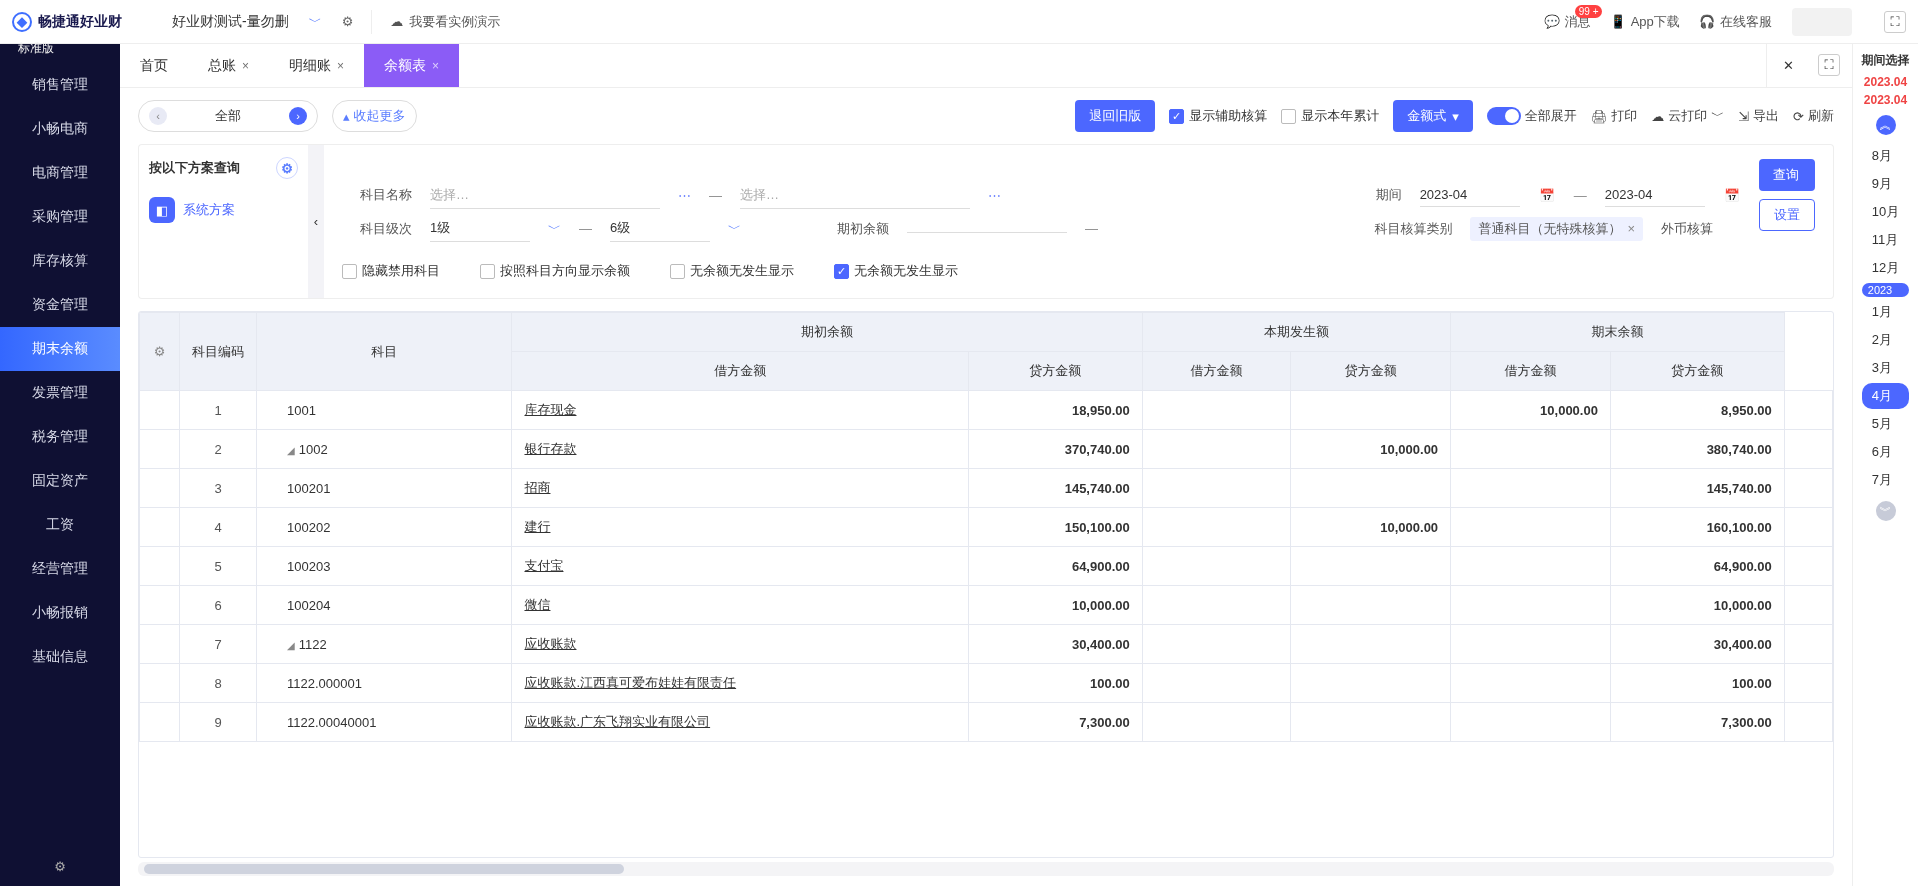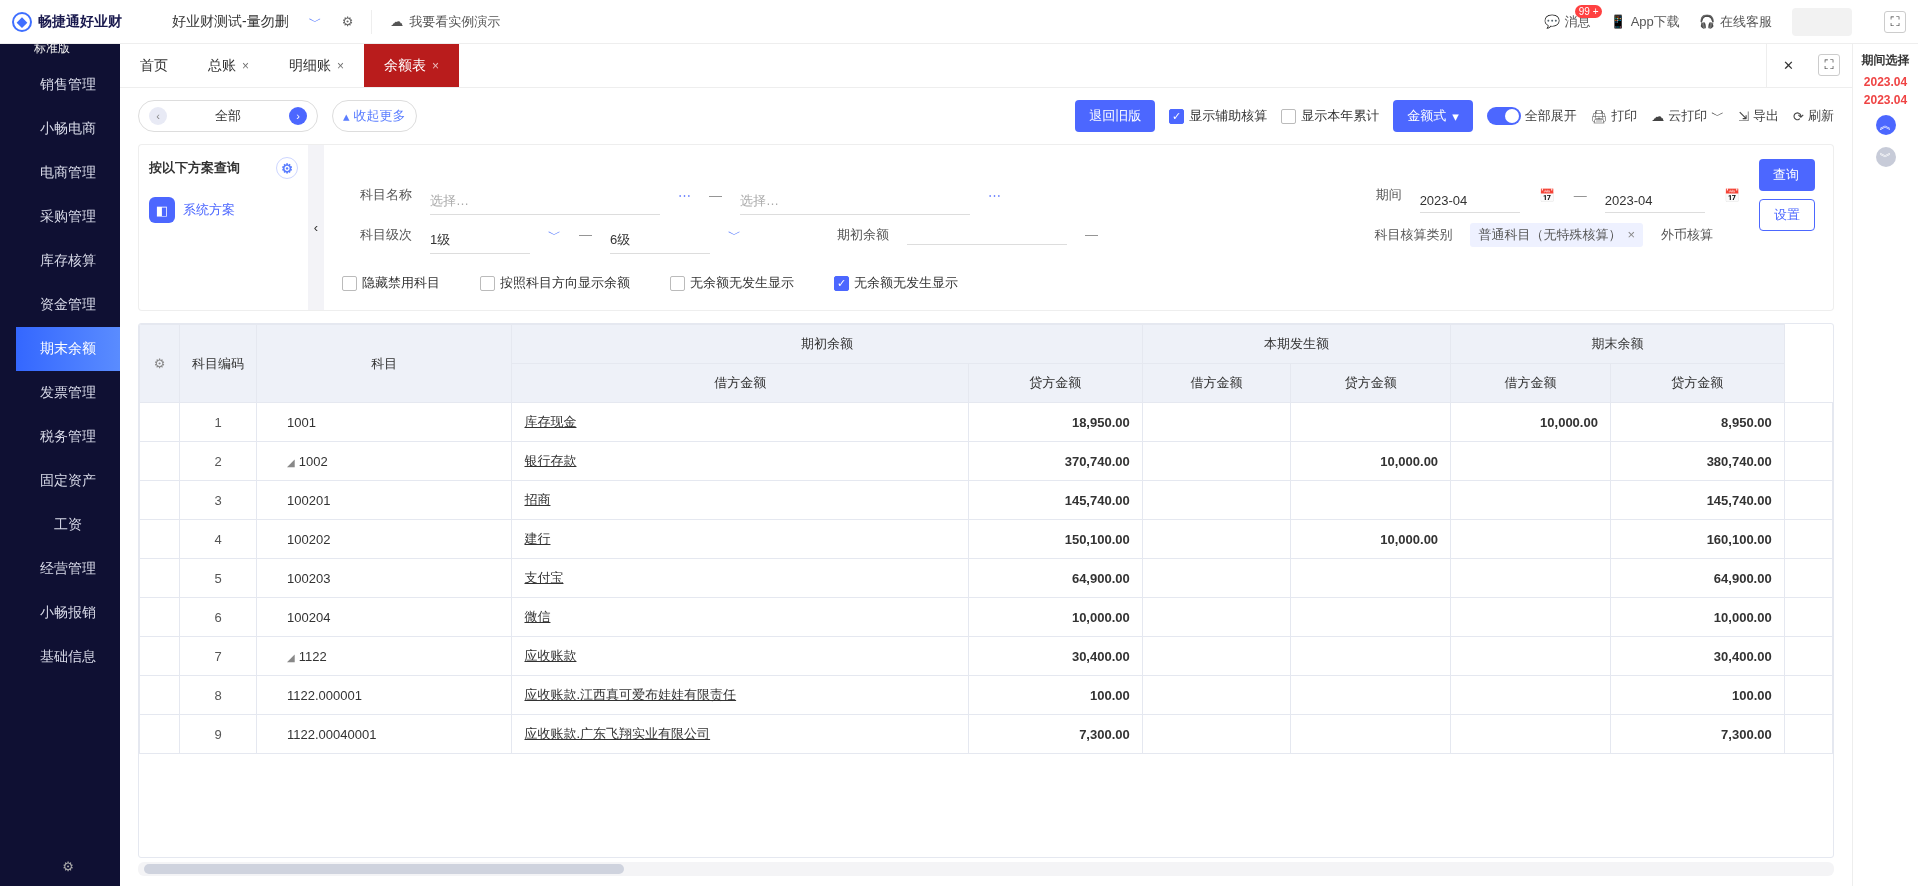--- a/index.html
+++ b/index.html
@@ -21,33 +21,33 @@
 .header-right { display: flex; align-items: center; gap: 20px; }
 .hicon { display: flex; align-items: center; gap: 4px; color: #555; cursor: pointer; position: relative; }
 .badge { position: absolute; top: -8px; right: -12px; background: #ff4040; color: #fff; border-radius: 8px; font-size: 10px; padding: 1px 4px; }
 .avatar-ph { width: 60px; height: 28px; background: #f2f2f2; border-radius: 4px; }
 .fs-icon { border: 1px solid #ccc; border-radius: 3px; width: 22px; height: 22px; display: flex; align-items: center; justify-content: center; margin-left: 12px; }
 
 
 .body { display: flex; flex: 1; min-height: 0; }
 
 
-.sidebar { width: 120px; background: #0f1033; color: #d8dae8; display: flex; flex-direction: column; align-items: stretch; position: relative; padding-left: 16px; }
+.sidebar { width: 120px; background: #0f1033; color: #d8dae8; display: flex; flex-direction: column; align-items: stretch; position: relative; }
 .sidebar .edition { color: #eee; font-size: 12px; text-align: left; padding: 0 0 6px 18px; margin-top: -4px; }
 .sidebar-item { height: 44px; display: flex; align-items: center; justify-content: center; font-size: 14px; cursor: pointer; text-align: center; }
 .sidebar-item.active { background: linear-gradient(90deg, #3467ff, #5a8cff); color: #fff; }
 .sidebar-bottom-gear { height: 40px; display: flex; align-items: center; justify-content: center; color: #aaa; margin-top: auto; }
 
 
 .main { flex: 1; display: flex; flex-direction: column; min-width: 0; }
 
 
 .tabs-row { height: 44px; display: flex; align-items: stretch; border-bottom: 1px solid #eee; }
 .tab { padding: 0 20px; display: flex; align-items: center; gap: 6px; cursor: pointer; font-size: 14px; color: #333; background: #fff; }
-.tab.active { background: #b91c1c; color: #fff; }
+.tab.active { background: #8b5cf6; color: #fff; }
 .tab .x { font-size: 12px; opacity: .7; }
 .tabs-spacer { flex: 1; }
 .tab-close-all { width: 44px; display: flex; align-items: center; justify-content: center; border-left: 1px solid #eee; cursor: pointer; }
 
 
 .toolbar { padding: 12px 18px; display: flex; align-items: center; gap: 14px; flex-wrap: wrap; }
 .pill { border: 1px solid #ddd; border-radius: 18px; height: 32px; display: flex; align-items: center; padding: 0 10px; }
 .pill.filter { width: 180px; justify-content: space-between; }
 .caret-left, .caret-right { width: 18px; height: 18px; border-radius: 50%; background: #4c67ff; color: #fff; display: flex; align-items: center; justify-content: center; font-size: 11px; }
 .caret-left { background: #e8eaf5; color: #888; }
@@ -65,21 +65,21 @@
 
 .query-wrap { display: flex; margin: 0 18px 12px; gap: 0; }
 .query-left { width: 170px; border: 1px solid #eee; border-right: none; border-radius: 4px 0 0 4px; padding: 12px 10px; background: #fff; }
 .query-left .title { font-weight: bold; display: flex; justify-content: space-between; align-items: center; }
 .query-left .scheme { display: flex; align-items: center; gap: 8px; margin-top: 18px; color: #4c67ff; }
 .scheme-icon { width: 26px; height: 26px; border-radius: 6px; background: #4c67ff; color: #fff; display: flex; align-items: center; justify-content: center; }
 .collapse-handle { width: 16px; background: #f3f3f7; display: flex; align-items: center; justify-content: center; border-top: 1px solid #eee; border-bottom: 1px solid #eee; cursor: pointer; }
 .query-right { flex: 1; border: 1px solid #eee; border-left: none; border-radius: 0 4px 4px 0; padding: 14px 18px 18px; display: flex; flex-direction: column; gap: 20px; }
 .qrow { display: flex; align-items: center; gap: 18px; }
 .qlabel { width: 70px; color: #555; text-align: right; }
-.qinput { border: none; border-bottom: 1px solid #ddd; padding: 4px 0; min-width: 100px; color: #333; margin-top: 12px; }
+.qinput { border: none; border-bottom: 1px solid #ddd; padding: 4px 0; min-width: 100px; color: #333; }
 .qinput.placeholder { color: #aaa; }
 .dots { color: #4c67ff; cursor: pointer; }
 .dash { color: #888; }
 .date-box { display: flex; align-items: center; gap: 20px; }
 .cal-icon { color: #4c67ff; }
 .tag-chip { background: #eef1ff; border-radius: 3px; padding: 3px 8px; display: inline-flex; align-items: center; gap: 6px; color: #555; }
 .tag-x { color: #888; cursor: pointer; }
 .query-actions { display: flex; flex-direction: column; gap: 8px; margin-left: auto; justify-content: center; }
 
 
@@ -460,16 +460,31 @@
       <div class="hscroll">
         <div class="hscroll-thumb"></div>
       </div>
     </div>
 
     <div class="period-panel">
       <div class="period-head">期间选择</div>
       <div class="period-sel">2023.04</div>
       <div class="period-sel">2023.04</div>
       <div class="period-arrow">︽</div>
+      <div id="months-list">
+          <div class="month">8月</div>
+          <div class="month">9月</div>
+          <div class="month">10月</div>
+          <div class="month">11月</div>
+          <div class="month">12月</div>
+          <div class="year-badge">2023</div>
+          <div class="month">1月</div>
+          <div class="month">2月</div>
+          <div class="month">3月</div>
+          <div class="month active">4月</div>
+          <div class="month">5月</div>
+          <div class="month">6月</div>
+          <div class="month">7月</div>
+        </div>
       <div class="period-arrow gray">︾</div>
     </div>
   </div>
 </div>
 
 </body></html>

